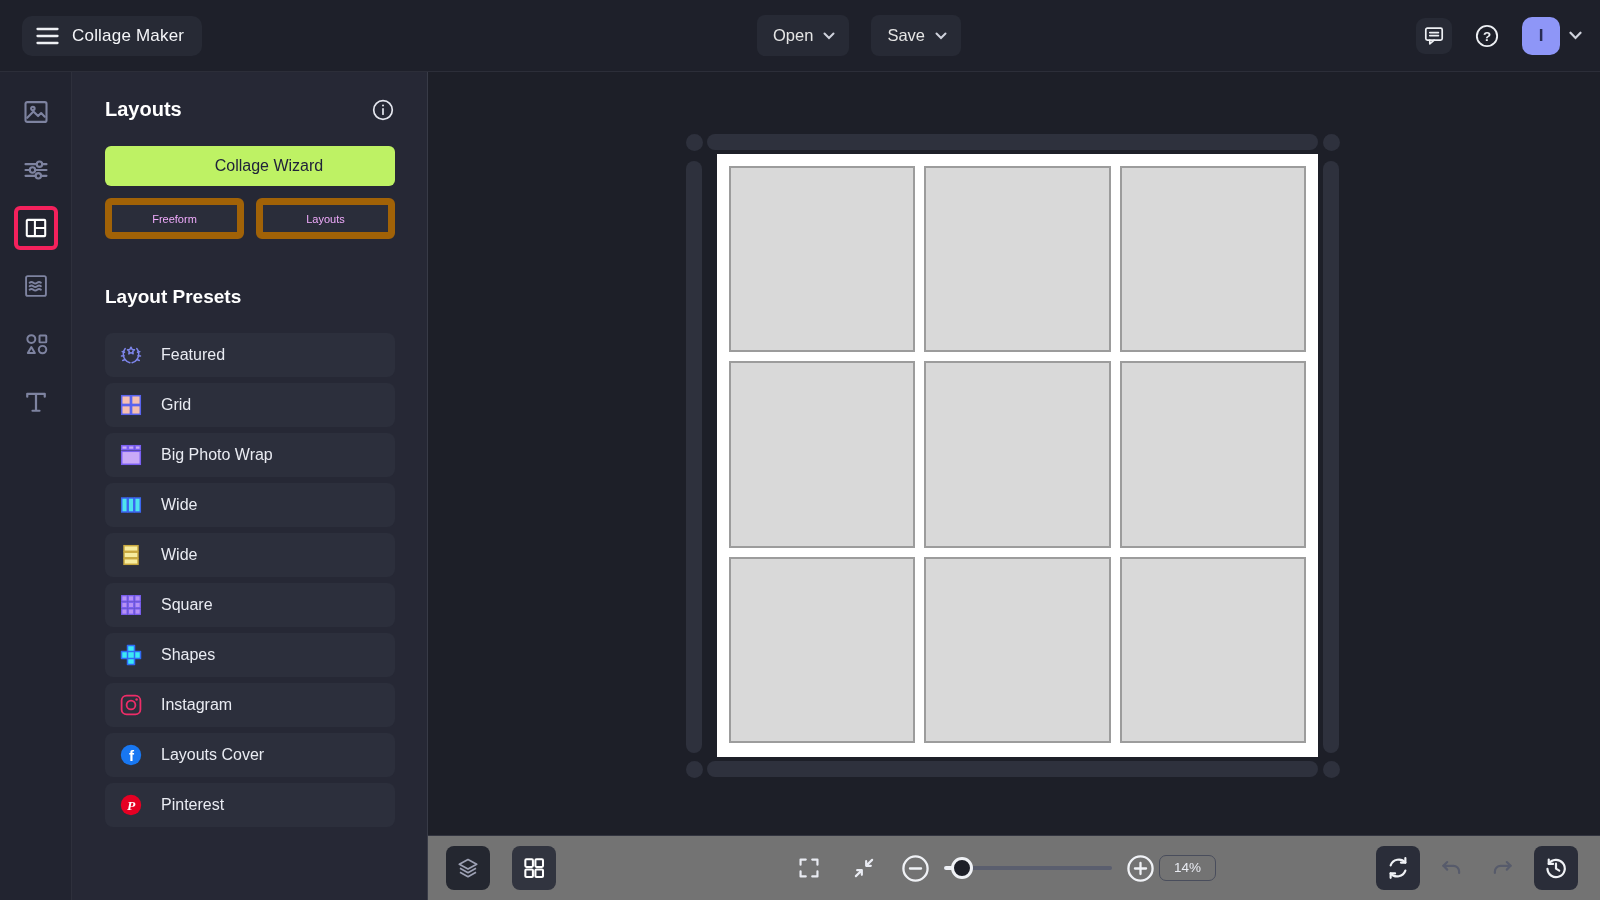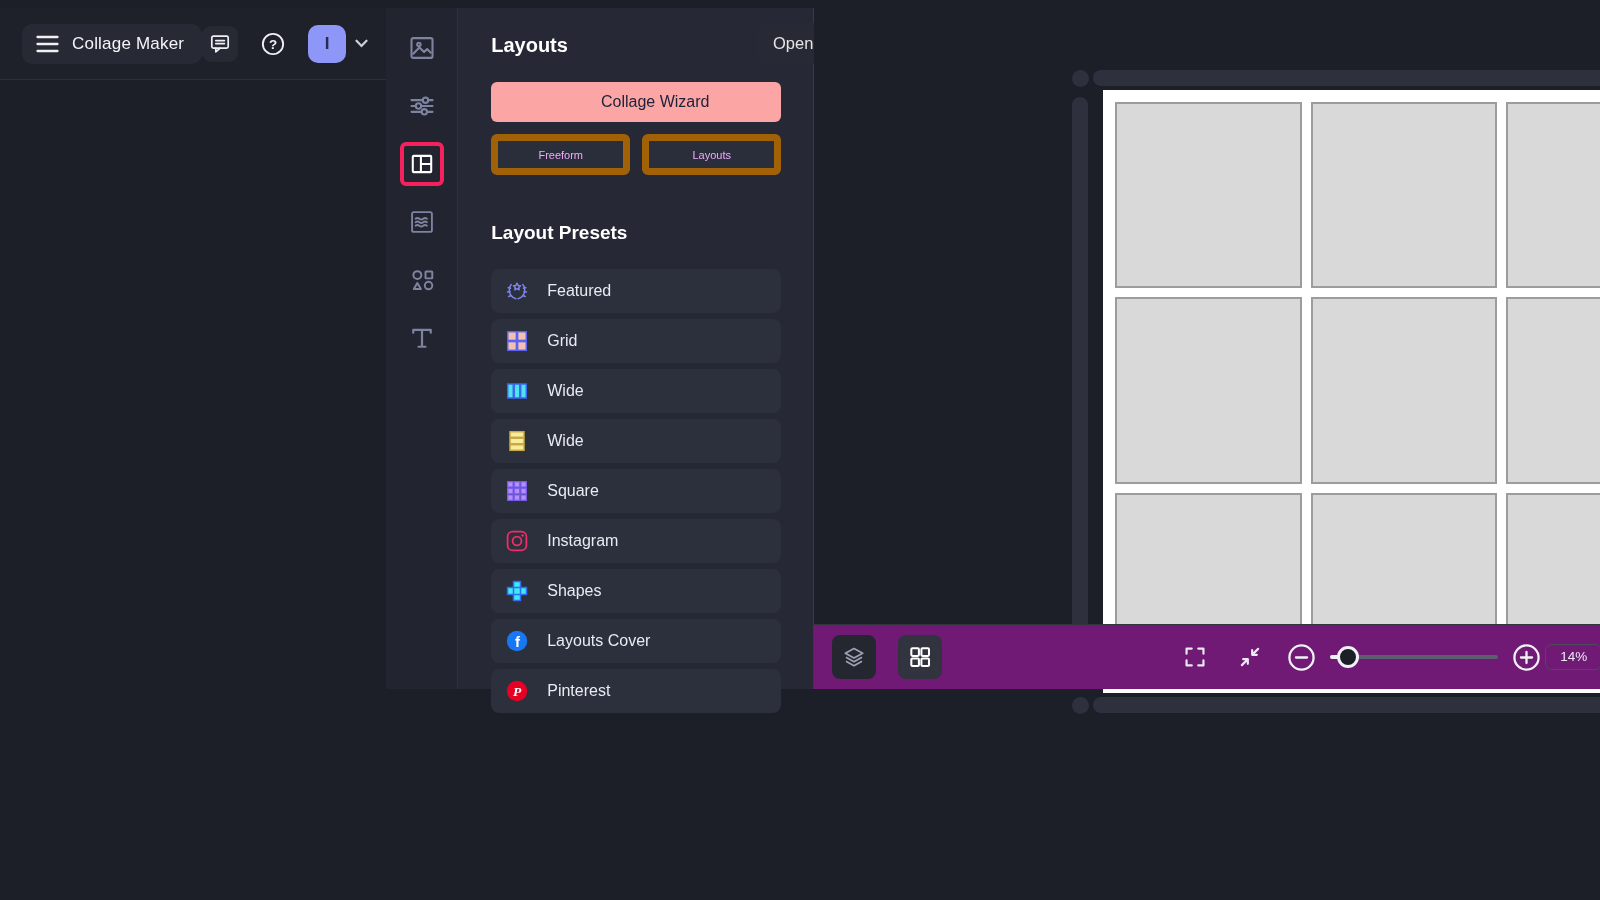--- a/index.html
+++ b/index.html
@@ -2,21 +2,21 @@
 <html><head>
 <meta charset="utf-8">
 <style>
   * { box-sizing: border-box; }
   html,body { margin:0; padding:0; }
   body {
     width:1600px; height:900px; overflow:hidden;
     background:#1d1f28; color:#eef0f4;
     font-family:"Liberation Sans", sans-serif;
   }
-  .app { width:1600px; height:681px; display:flex; flex-direction:row;margin-top:8px; }
+  .app { width:1600px; height:900px; display:flex; flex-direction:column; }
 
   
   .topbar {
     height:72px; flex:0 0 auto; background:#1e202a;
     border-bottom:1px solid #2c2e39;
     display:flex; align-items:center; position:relative;
   }
   .app-button {
     margin-left:22px; height:40px; background:#272a35; border-radius:10px;
     display:flex; align-items:center; gap:13px; padding:0 18px 0 14px; cursor:pointer;
@@ -61,21 +61,21 @@
   
   .panel {
     width:356px; flex:0 0 auto; background:#262835; border-right:1px solid #383b47;
     padding:0 32px 0 33px;
   }
   .panel-head { margin-top:26px; display:flex; align-items:flex-start; justify-content:space-between; }
   .panel-title { font-size:20px; font-weight:bold; margin:0; color:#ffffff; }
   .info-icon { color:#e4e6ee; width:24px; height:24px; cursor:pointer; }
   .wizard-btn {
     display:block; margin-top:24px; width:100%; height:40px;
-    background:#fca5a5; border:none; border-radius:6px;
+    background:#bef264; border:none; border-radius:6px;
     color:#20233a; font-size:16px; font-weight:500; font-family:inherit; cursor:pointer;padding-left:44px;
   }
   .duo { display:flex; gap:12px; margin-top:12px; }
   .duo button {
     flex:1; height:41px; background:#2a2d3a; border:7px solid #a16207; border-radius:6px;
     color:#f0abfc; font-size:11px; font-family:inherit; cursor:pointer;
   }
   .presets-title { font-size:19px; font-weight:bold; margin:47px 0 0; color:#ffffff; }
   .presets { margin-top:25px; display:flex; flex-direction:column; gap:6px; }
   .preset-row {
@@ -93,21 +93,21 @@
   .artboard {
     position:absolute; left:289px; top:82px; width:601px; height:603px;
     background:#ffffff; padding:12px 12px 14px;
   }
   .collage-grid { width:100%; height:100%; display:grid; gap:9px; }
   .cell { background:#d9d9d9; border:2px solid #9c9c9c; cursor:pointer; }
 
   
   .toolbar {
     position:absolute; left:0; right:0; bottom:0; height:65px;
-    background:#701a75; border-top:1px solid #32343f;
+    background:#737373; border-top:1px solid #32343f;
   }
   .tbtn {
     position:absolute; top:10px; width:44px; height:44px; border-radius:8px;
     display:flex; align-items:center; justify-content:center;
     color:#e9ebf2; cursor:pointer; background:transparent;
   }
   .tbtn svg { width:26px; height:26px; }
   .tbtn.soft  { background:#242730; color:#9da1b4; }
   .tbtn.active{ background:#31343f; color:#ffffff; }
   .tbtn.lit   { background:#2a2d39; color:#f0f2f6; }
@@ -290,20 +290,31 @@
       <rect x="3.7" y="3.7" width="8.7" height="8.7"></rect>
                 <rect x="13.6" y="3.7" width="8.7" height="8.7"></rect>
       <rect x="3.7" y="13.6" width="8.7" height="8.7"></rect>
                 <rect x="13.6" y="13.6" width="8.7" height="8.7"></rect>
     </svg>
   </span>
             <span class="preset-label">Grid</span>
           </div>
           <div class="preset-row">
             <span class="preset-icon">
+    <svg viewBox="0 0 26 26" fill="#c9aaf7" stroke="#7a5ff2" stroke-width="1.5">
+      <rect x="3.7" y="3.7" width="5.6" height="3.8"></rect>
+                <rect x="10.4" y="3.7" width="5.6" height="3.8"></rect>
+                <rect x="17.1" y="3.7" width="5.2" height="3.8"></rect>
+      <rect x="3.7" y="9.3" width="18.6" height="13"></rect>
+    </svg>
+  </span>
+            <span class="preset-label">Big Photo Wrap</span>
+          </div>
+          <div class="preset-row">
+            <span class="preset-icon">
     <svg viewBox="0 0 26 26" fill="#4fe3ee" stroke="#3b66f0" stroke-width="1.5">
       <rect x="3.7" y="6" width="5.6" height="14"></rect>
                 <rect x="10.2" y="6" width="5.6" height="14"></rect>
                 <rect x="16.7" y="6" width="5.6" height="14"></rect>
     </svg>
   </span>
             <span class="preset-label">Wide</span>
           </div>
           <div class="preset-row">
             <span class="preset-icon">
@@ -326,36 +337,36 @@
                 <rect x="16.9" y="10.3" width="5.4" height="5.4"></rect>
       <rect x="3.7" y="16.9" width="5.4" height="5.4"></rect>
                 <rect x="10.3" y="16.9" width="5.4" height="5.4"></rect>
                 <rect x="16.9" y="16.9" width="5.4" height="5.4"></rect>
     </svg>
   </span>
             <span class="preset-label">Square</span>
           </div>
           <div class="preset-row">
             <span class="preset-icon">
+    <svg viewBox="0 0 26 26" fill="#3ce9f5" stroke="#2f6bf5" stroke-width="1.5" stroke-linejoin="round">
+      <path d="M9.5 3.5h7v6h6v7h-6v6h-7v-6h-6v-7h6z"></path>
+      <path d="M9.5 9.5h7M9.5 16.5h7M9.5 9.5v7M16.5 9.5v7" fill="none"></path>
+    </svg>
+  </span>
+            <span class="preset-label">Shapes</span>
+          </div>
+          <div class="preset-row">
+            <span class="preset-icon">
     <svg viewBox="0 0 26 26" fill="none" stroke="#ef2d68" stroke-width="1.8">
       <rect x="3.6" y="3.6" width="18.8" height="18.8" rx="5"></rect>
       <circle cx="13" cy="13" r="4.4"></circle>
       <circle cx="18.6" cy="7.4" r="1.25" fill="#ef2d68" stroke="none"></circle>
     </svg>
   </span>
             <span class="preset-label">Instagram</span>
-          </div>
-          <div class="preset-row">
-            <span class="preset-icon">
-    <svg viewBox="0 0 26 26" fill="#3ce9f5" stroke="#2f6bf5" stroke-width="1.5" stroke-linejoin="round">
-      <path d="M9.5 3.5h7v6h6v7h-6v6h-7v-6h-6v-7h6z"></path>
-      <path d="M9.5 9.5h7M9.5 16.5h7M9.5 9.5v7M16.5 9.5v7" fill="none"></path>
-    </svg>
-  </span>
-            <span class="preset-label">Shapes</span>
           </div>
           <div class="preset-row">
             <span class="preset-icon">
     <svg viewBox="0 0 26 26">
       <circle cx="13" cy="13" r="10.2" fill="#1877f2"></circle>
       <text x="13.6" y="19.2" text-anchor="middle" font-size="15" font-weight="bold" font-family="Liberation Sans, sans-serif" fill="#ffffff">f</text>
     </svg>
   </span>
             <span class="preset-label">Layouts Cover</span>
           </div>

